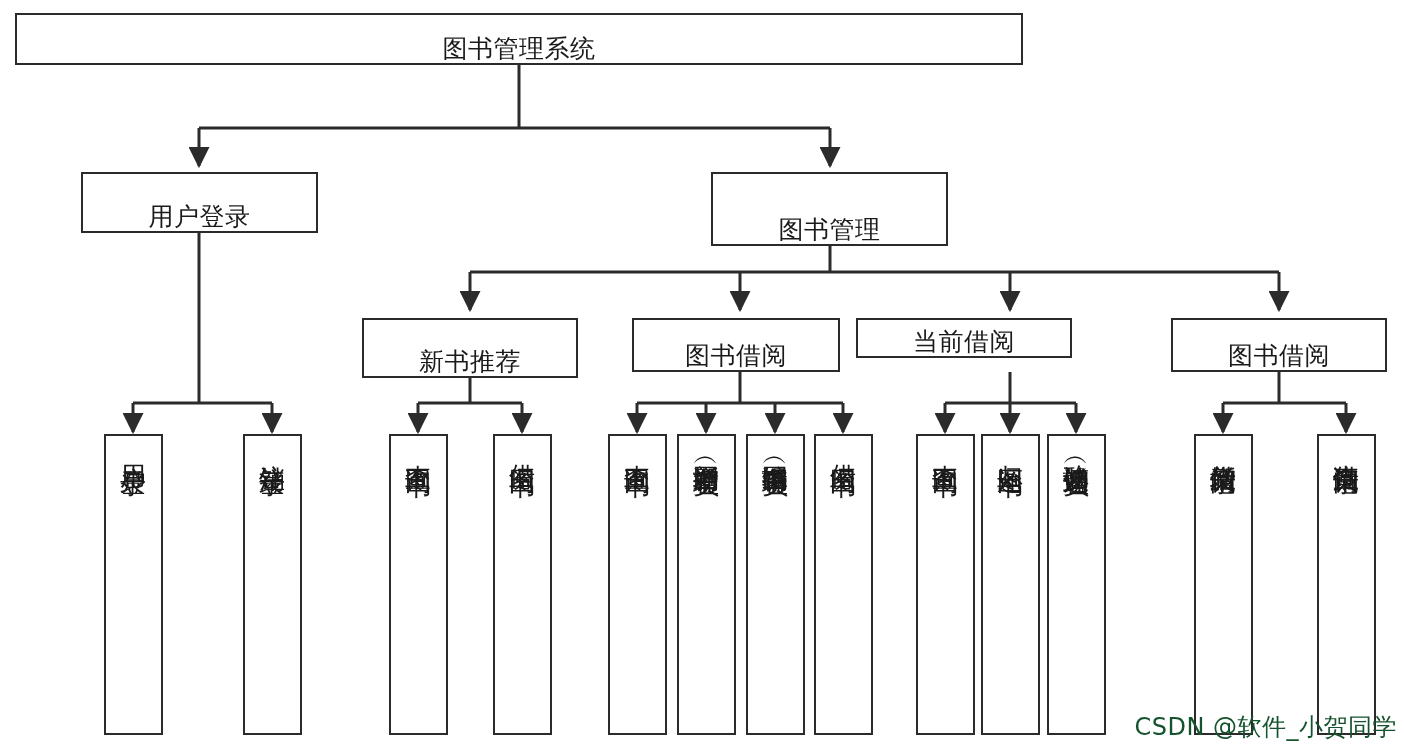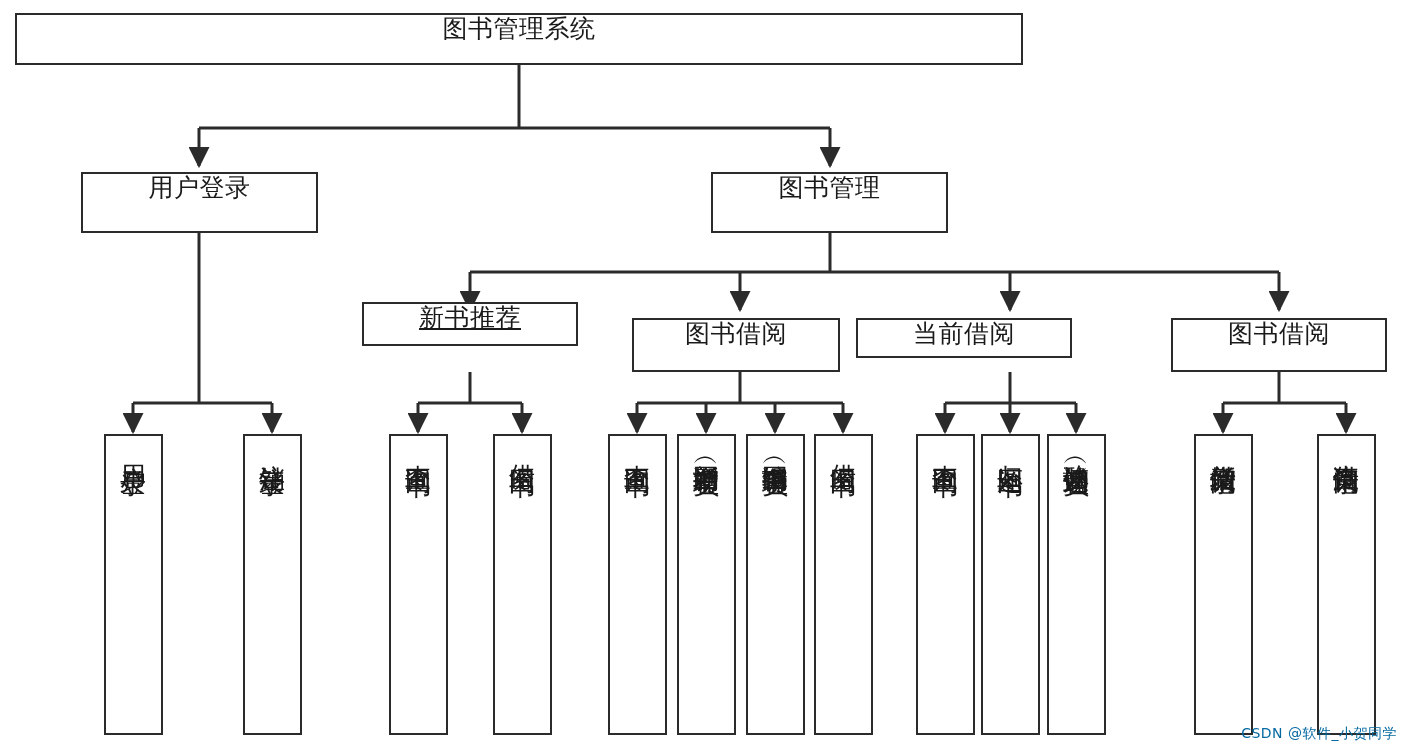--- a/index.html
+++ b/index.html
@@ -24,21 +24,21 @@
     width: 1405px;
     height: 747px;
     pointer-events: none;
   }
   .node {
     position: absolute;
     box-sizing: border-box;
     border: 2.5px solid #2b2b2b;
     background: #ffffff;
     display: flex;
-    align-items: flex-start;
+    align-items: flex-end;
     justify-content: center;
     color: #1a1a1a;
   }
   .node-label {
     display: block;
     white-space: pre;
     line-height: 1.12;
   }
   .h-node .node-label {
     font-size: 25px;
@@ -61,22 +61,22 @@
     line-height: 1;
     white-space: nowrap;
   }
   .v-node.tall .node-label {
     letter-spacing: 1px;
   }
   .watermark {
     position: absolute;
     right: 8px;
     bottom: 4px;
-    font-size: 14px;
-    color: #0369a1;
+    font-size: 24px;
+    color: #14532d;
     letter-spacing: 0.5px;
     white-space: nowrap;
   }
 </style>
 </head>
 <body>
 
 <div id="canvas">
 
   <svg id="edges" viewBox="0 0 1405 747" xmlns="http://www.w3.org/2000/svg">
@@ -129,25 +129,25 @@
     </g>
   </svg>
 
   <div class="node root h-node" style="left:15px; top:13px; width:1008px; height:52px;">
     <span class="node-label">图书管理系统</span>
   </div>
 
   <div class="node h-node" style="left:81px; top:172px; width:237px; height:61px;">
     <span class="node-label">用户登录</span>
   </div>
-  <div class="node h-node" style="left:711px; top:172px; width:237px; height:61px;">
+  <div class="node h-node" style="left:711px; top:172px; width:237px; height:74px;">
     <span class="node-label">图书管理</span>
   </div>
 
-  <div class="node h-node" style="left:362px; top:302px; width:216px; height:44px;text-decoration:underline;">
+  <div class="node h-node" style="left:362px; top:318px; width:216px; height:60px;">
     <span class="node-label">新书推荐</span>
   </div>
   <div class="node h-node" style="left:632px; top:318px; width:208px; height:54px;">
     <span class="node-label">图书借阅</span>
   </div>
   <div class="node h-node" style="left:856px; top:318px; width:216px; height:40px;">
     <span class="node-label">当前借阅</span>
   </div>
   <div class="node h-node" style="left:1171px; top:318px; width:216px; height:54px;">
     <span class="node-label">图书借阅</span>

